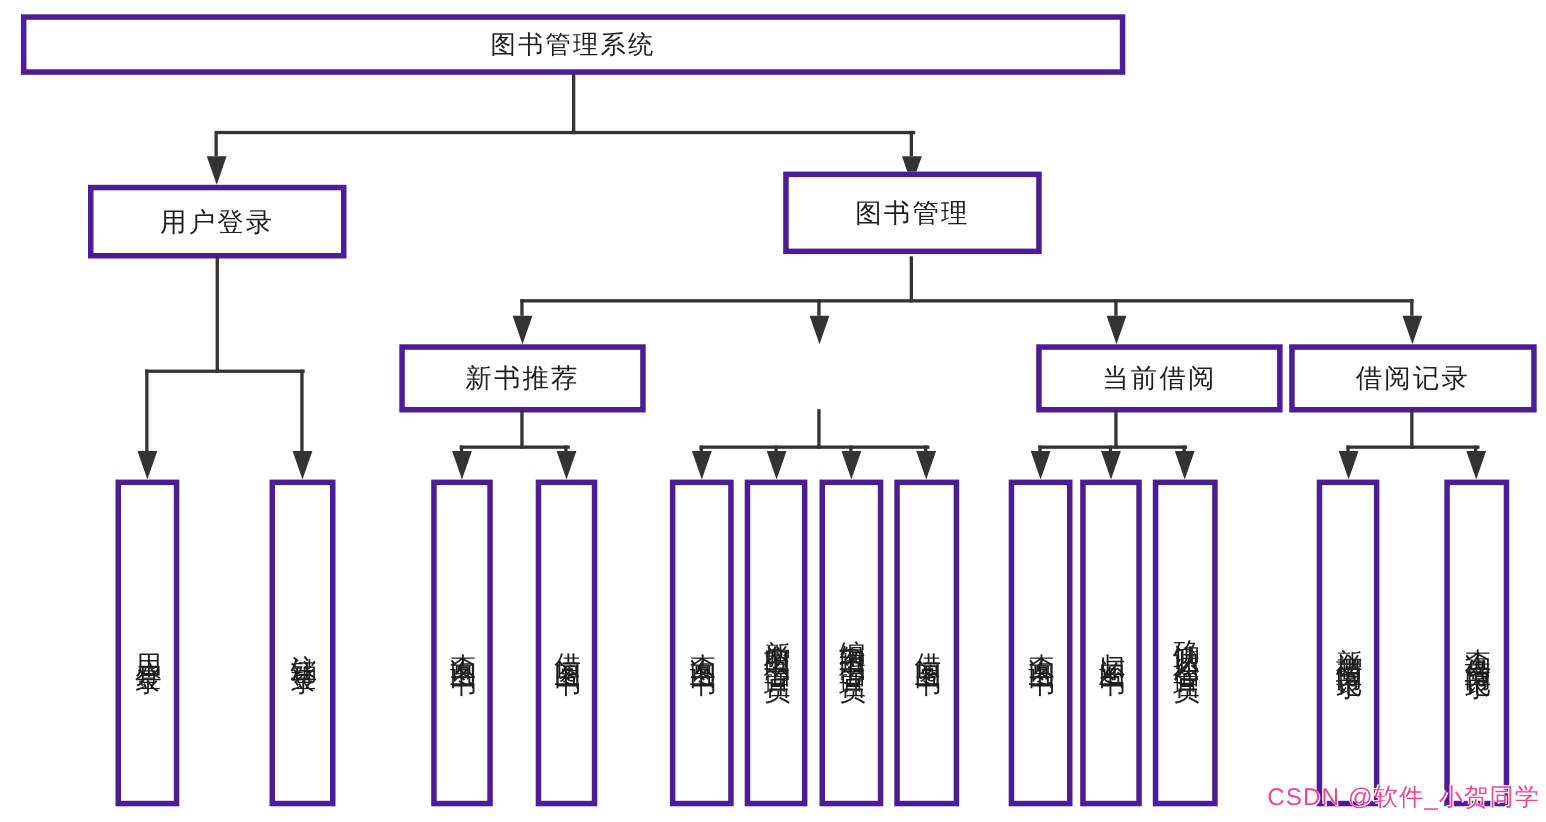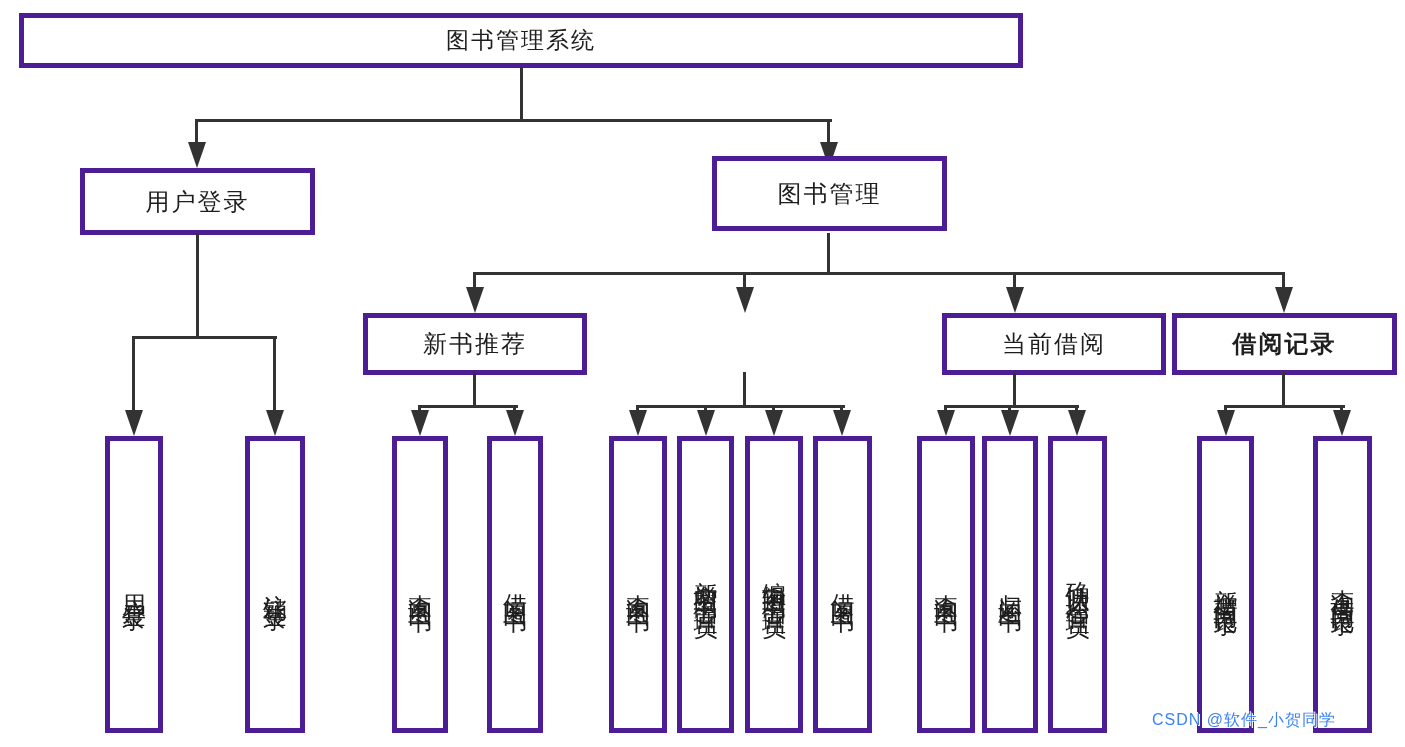--- a/index.html
+++ b/index.html
@@ -42,22 +42,22 @@
     width:0;height:0;
     border-left:9px solid transparent;
     border-right:9px solid transparent;
     border-top:26px solid #333333;
   }
 
   .watermark{
     position:absolute;
     left:1152px;
     top:710px;
-    font-size:16px;
-    color:#3b82f6;
+    font-size:22px;
+    color:#ec4899;
     letter-spacing:1px;
     white-space:nowrap;
     text-shadow:1px 1px 0 #ffffff,-1px -1px 0 #ffffff;
     z-index:10;
   }
 </style>
 </head>
 <body>
 
 <div class="canvas">
@@ -89,21 +89,21 @@
   <div class="arrow" style="left:743px;top:272px;height:15px;"></div>
   <div class="arrow" style="left:1013px;top:272px;height:15px;"></div>
   <div class="arrow" style="left:1282px;top:272px;height:15px;"></div>
 
   <div class="box" style="left:363px;top:313px;width:224px;height:62px;font-family:Liberation Serif, serif;">
     <span>新书推荐</span>
   </div>
   <div class="box" style="left:903px;top:313px;width:224px;height:62px;margin-left:39px;">
     <span>当前借阅</span>
   </div>
-  <div class="box" style="left:1172px;top:313px;width:225px;height:62px;font-weight:bold;">
+  <div class="box" style="left:1172px;top:313px;width:225px;height:62px;">
     <span>借阅记录</span>
   </div>
 
   <div class="vline" style="left:473px;top:372px;height:36px;"></div>
   <div class="hline" style="left:418px;top:405px;width:100px;"></div>
   <div class="arrow" style="left:418px;top:405px;height:5px;"></div>
   <div class="arrow" style="left:513px;top:405px;height:5px;"></div>
 
   <div class="vline" style="left:743px;top:372px;height:36px;"></div>
   <div class="hline" style="left:636px;top:405px;width:209px;"></div>

